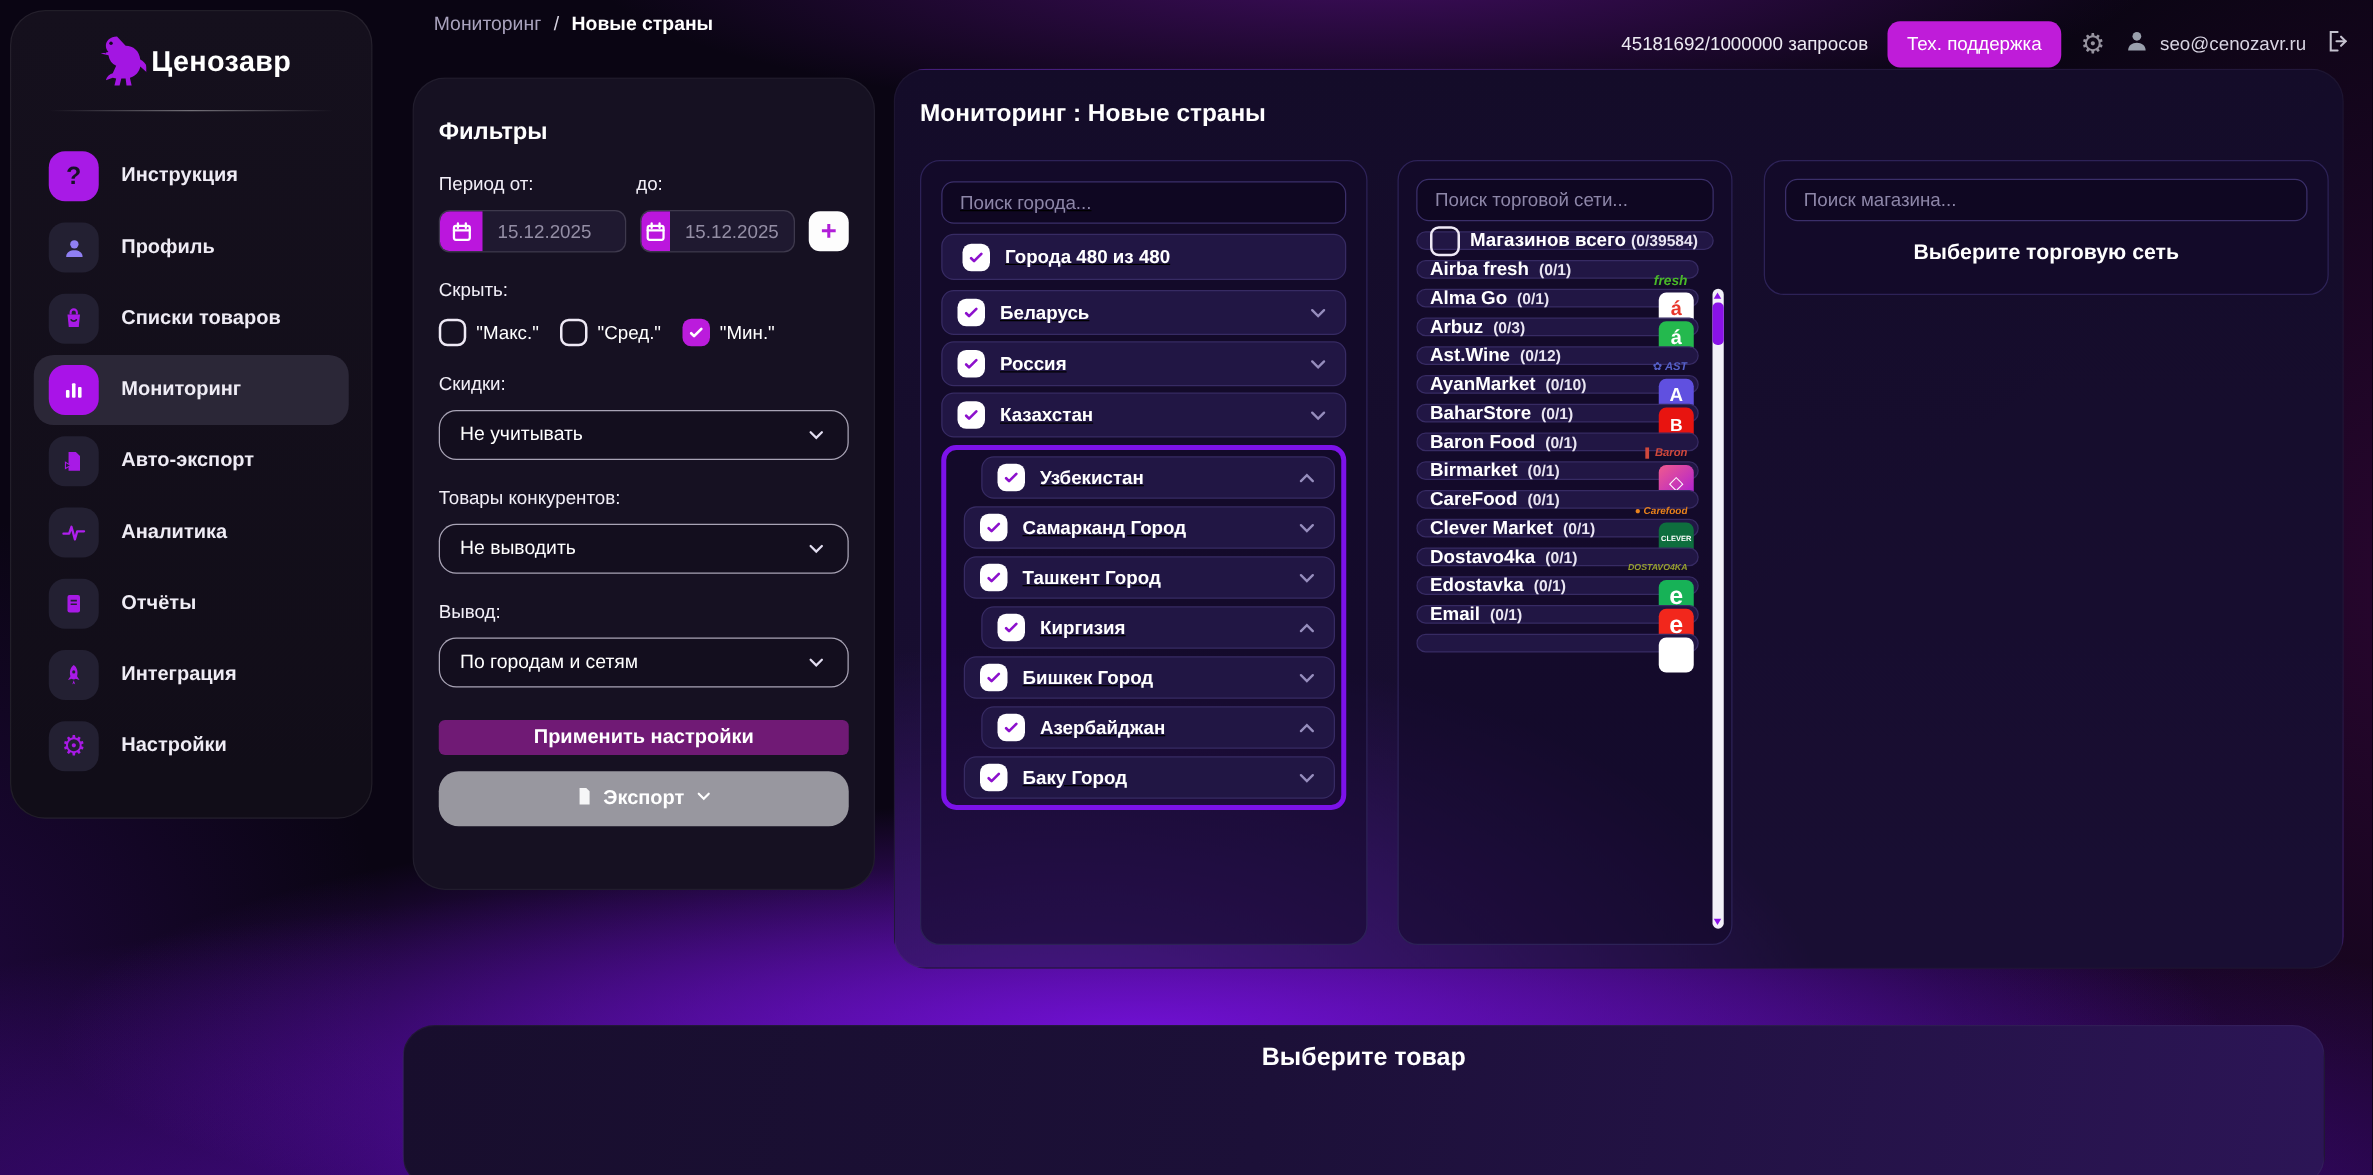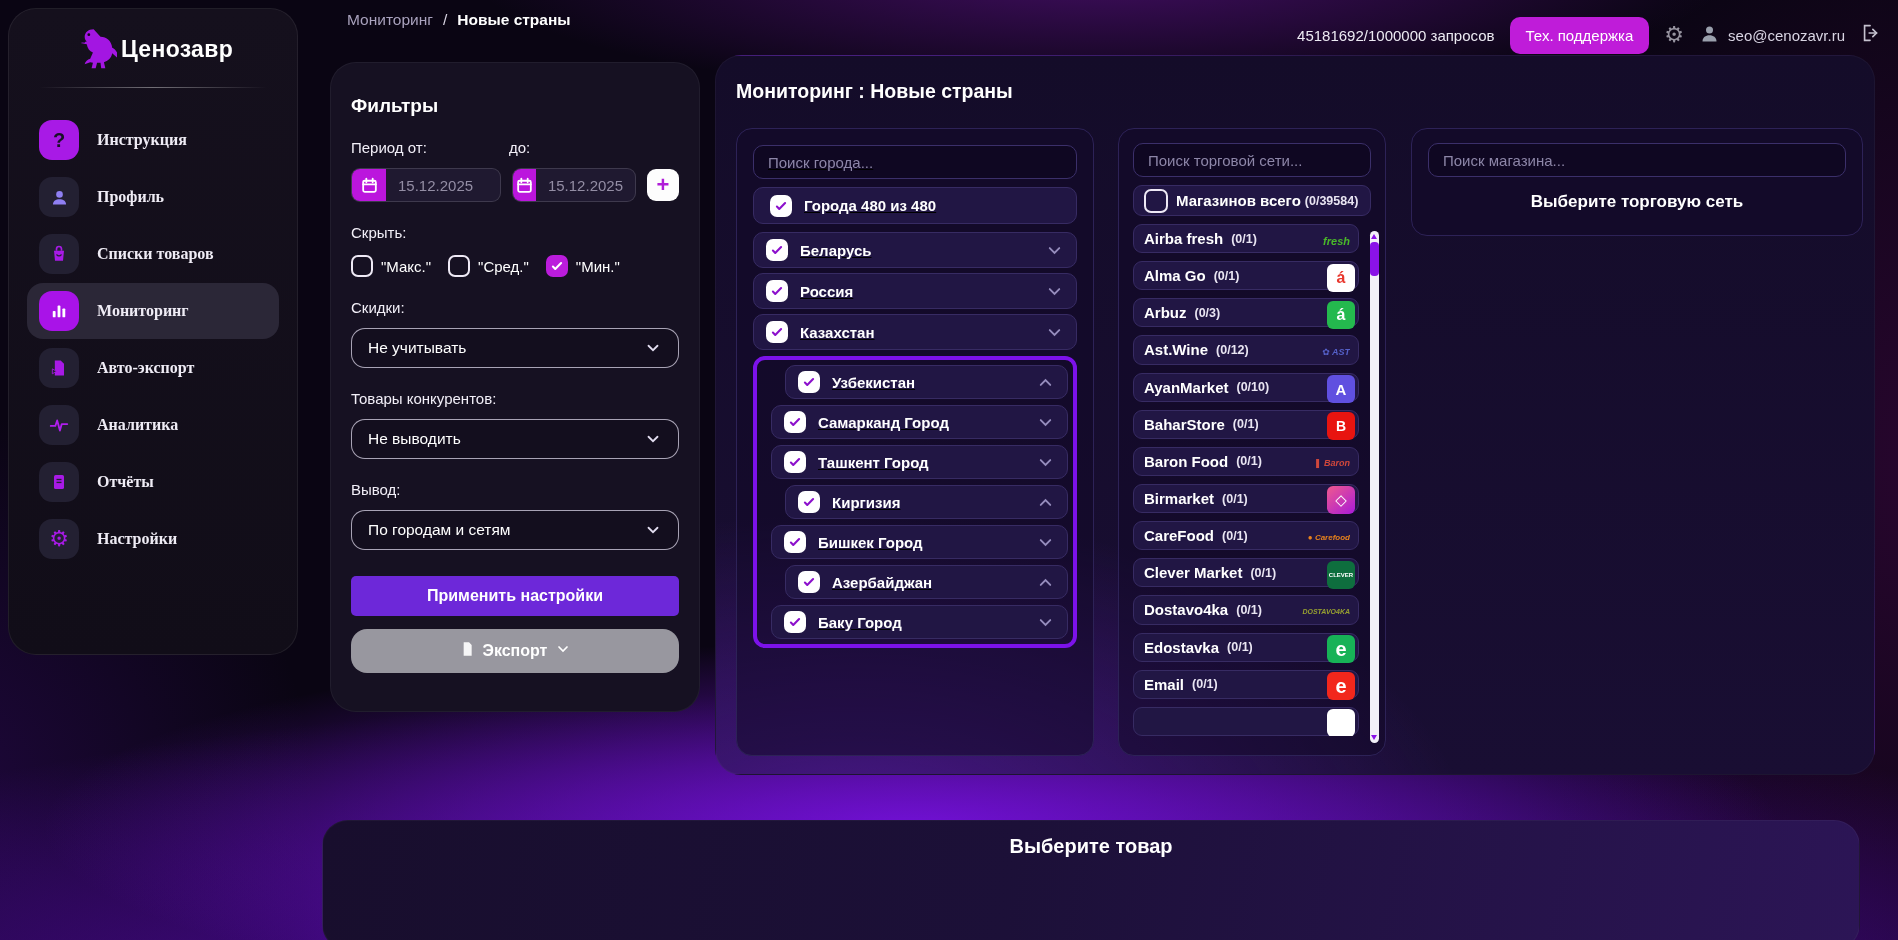--- a/index.html
+++ b/index.html
@@ -20,21 +20,21 @@
   .logo-row{display:flex;align-items:center;justify-content:center;gap:4px;margin-top:16px;}
   .logo-text{font-size:23px;font-weight:700;color:#fff;letter-spacing:.3px;}
   .divider{height:1px;background:linear-gradient(90deg,transparent,rgba(255,255,255,.4),transparent);margin:14px 30px 0;}
   .side-list{display:flex;flex-direction:column;gap:1px;padding:24px 18px 0;}
   .side-item{display:flex;align-items:center;gap:18px;padding:8px 12px;border-radius:16px;cursor:pointer;}
   .side-item.active{background:#2b2737;}
   .icon-badge{width:40px;height:40px;border-radius:13px;background:#232032;display:flex;align-items:center;justify-content:center;flex:0 0 auto;}
   .side-item.active .icon-badge{background:#a913e8;}
   .icon-badge.qmark{background:#a81ae6;color:#171126;font-size:20px;font-weight:700;}
   .glyph{font-size:22px;color:#a81ae6;line-height:1;}
-  .side-label{font-size:16px;color:#efecf5;font-weight:600;font-family:Liberation Serif, serif;}
+  .side-label{font-size:16px;color:#efecf5;font-weight:600;}
   
   #breadcrumb{left:347px;top:11px;font-size:15.5px;display:flex;gap:10px;align-items:center;}
   .bc-section{color:#a9a2bd;} .bc-sep{color:#d8d4e2;} .bc-page{color:#fff;font-weight:600;}
   #top-right{top:16px;right:16px;display:flex;align-items:center;gap:15px;height:38px;}
   .quota{font-size:15px;color:#eceaf2;}
   .pill-support{height:37px;border-radius:10px;background:#bf1cd9;color:#fff;font-size:15px;display:flex;align-items:center;padding:0 16px;cursor:pointer;}
   .tb-gear{font-size:22px;color:#96939f;cursor:pointer;line-height:1;}
   .user-box{display:flex;align-items:center;gap:8px;}
   .user-email{font-size:15px;color:#d9d5e3;}
   
@@ -53,21 +53,21 @@
     font-size:22px;font-weight:700;display:flex;align-items:center;justify-content:center;cursor:pointer;}
   .check-row{display:flex;gap:17px;margin-top:14px;align-items:center;}
   .check-item{display:flex;align-items:center;gap:8px;cursor:pointer;}
   .cb{width:22px;height:22px;border-radius:7px;box-sizing:border-box;display:flex;align-items:center;justify-content:center;flex:0 0 auto;}
   .cb.unchecked{border:2px solid #eee9f5;background:transparent;}
   .cb.magenta{background:#bb1cdc;color:#fff;}
   .cb.white{background:#fff;color:#8c10cc;}
   .cb-label{font-size:15px;color:#fff;}
   .dropdown{margin-top:12px;height:40px;border:1.5px solid rgba(233,228,246,.7);border-radius:14px;display:flex;align-items:center;
     justify-content:space-between;padding:0 16px;color:#fff;font-size:15.5px;background:rgba(10,6,20,.25);cursor:pointer;box-sizing:border-box;}
-  .btn-apply{margin-top:26px;height:40px;background:#6d28d9;border-radius:5px;color:#fff;font-size:16px;font-weight:600;
+  .btn-apply{margin-top:26px;height:28px;background:#701a75;border-radius:5px;color:#fff;font-size:16px;font-weight:600;
     display:flex;align-items:center;justify-content:center;cursor:pointer;}
   .btn-export{margin-top:13px;height:44px;background:#98979f;border-radius:16px;color:#fff;font-size:16px;font-weight:600;
     display:flex;align-items:center;justify-content:center;gap:8px;cursor:pointer;}
   
   #main{left:715px;top:55px;width:1160px;height:720px;border-radius:26px;border:1px solid rgba(255,255,255,.04);box-sizing:border-box;
     background:radial-gradient(1000px 560px at 12% 112%, rgba(110,30,205,.6), rgba(110,30,205,0) 62%),linear-gradient(180deg,#140c29 0%,#190e33 100%);}
   .main-header{position:absolute;left:20px;top:24px;display:flex;align-items:center;gap:16px;}
   .main-title{font-size:19.5px;font-weight:700;color:#fff;}
   .btn-edit{height:37px;border-radius:19px;background:#b61ad8;color:#fff;font-size:15px;display:flex;align-items:center;padding:0 18px;cursor:pointer;}
   .col{position:absolute;top:72px;border-radius:16px;border:1px solid #2d2257;background:rgba(18,9,40,.55);box-sizing:border-box;}
@@ -82,21 +82,21 @@
   .row-label{font-size:15px;font-weight:600;color:#fff;white-space:nowrap;}
   .chev{margin-left:auto;display:flex;cursor:pointer;}
   .chev.up svg{transform:rotate(180deg);}
   .rows{display:flex;flex-direction:column;gap:5px;margin-top:8px;}
   .row.selectall{height:37px;margin-top:8px;padding-left:16px;}
   .hl-frame{margin-top:6px;border:4px solid #7c12ea;border-radius:12px;padding:5px;display:flex;flex-direction:column;gap:6px;}
   .hl-frame .row{height:34px;margin-left:23px;}
   .hl-frame .row.child{margin-left:9px;}
   
   #net-rows{margin-top:8px;display:flex;flex-direction:column;gap:8px;height:512px;overflow:hidden;padding-right:12px;}
-  #col-networks .row{height:31px;padding:0 10px;position:relative;gap:8px;border-radius:9px;}
+  #col-networks .row{height:15px;padding:0 10px;position:relative;gap:8px;border-radius:9px;}
   .net-name{font-size:15px;font-weight:600;color:#fff;white-space:nowrap;}
   .net-count{font-size:12.5px;color:#e9e5f2;font-weight:600;white-space:nowrap;}
   .net-logo{position:absolute;right:3px;top:1.5px;width:28px;height:28px;border-radius:6px;display:flex;align-items:center;justify-content:center;font-weight:700;overflow:hidden;}
   .net-logo.textonly{width:auto;right:8px;background:transparent!important;font-weight:700;font-style:italic;}
   .vtrack{position:absolute;right:6px;top:102px;width:9px;height:512px;background:#f2f0f8;border-radius:5px;cursor:pointer;}
   .vthumb{position:absolute;left:0;right:0;top:11px;height:34px;background:#8a12e8;border-radius:4px;cursor:grab;}
   .varrow{position:absolute;left:1px;width:0;height:0;border-left:3.5px solid transparent;border-right:3.5px solid transparent;}
   .varrow.up{top:3px;border-bottom:5px solid #8a12e8;}
   .varrow.down{bottom:3px;border-top:5px solid #8a12e8;}
   .empty-note{text-align:center;font-size:17px;font-weight:700;color:#fff;margin-top:15px;}
@@ -180,20 +180,30 @@
             <svg viewBox="0 0 24 24" width="20" height="20">
               <rect x="6" y="3.5" width="12" height="17" rx="2" fill="#a81ae6"></rect>
               <line x1="9" y1="9" x2="15" y2="9" stroke="#232032" stroke-width="1.6"></line>
               <line x1="9" y1="12.5" x2="15" y2="12.5" stroke="#232032" stroke-width="1.6"></line>
             </svg>
           </div>
           <div class="side-label">Отчёты</div>
         </div>
         <div class="side-item">
           <div class="icon-badge">
+            <svg viewBox="0 0 24 24" width="20" height="20">
+              <path d="M12 2.5c3.2 2.2 4.4 6.5 3.2 10.8l2.3 3.4-3.6-1.1c-1.1 1-2.7 1-3.8 0l-3.6 1.1 2.3-3.4C7.6 9 8.8 4.7 12 2.5z" fill="#a81ae6"></path>
+              <circle cx="12" cy="9" r="1.5" fill="#232032"></circle>
+              <path d="M12 17l-1.4 4 1.4-1 1.4 1z" fill="#a81ae6"></path>
+            </svg>
+          </div>
+          <div class="side-label">Интеграция</div>
+        </div>
+        <div class="side-item">
+          <div class="icon-badge">
             <span class="glyph">⚙</span>
           </div>
           <div class="side-label">Настройки</div>
         </div>
       </div>
   </nav>
 
   <div class="abs" id="breadcrumb">
     <span class="bc-section">Мониторинг</span>
     <span class="bc-sep">/</span>

